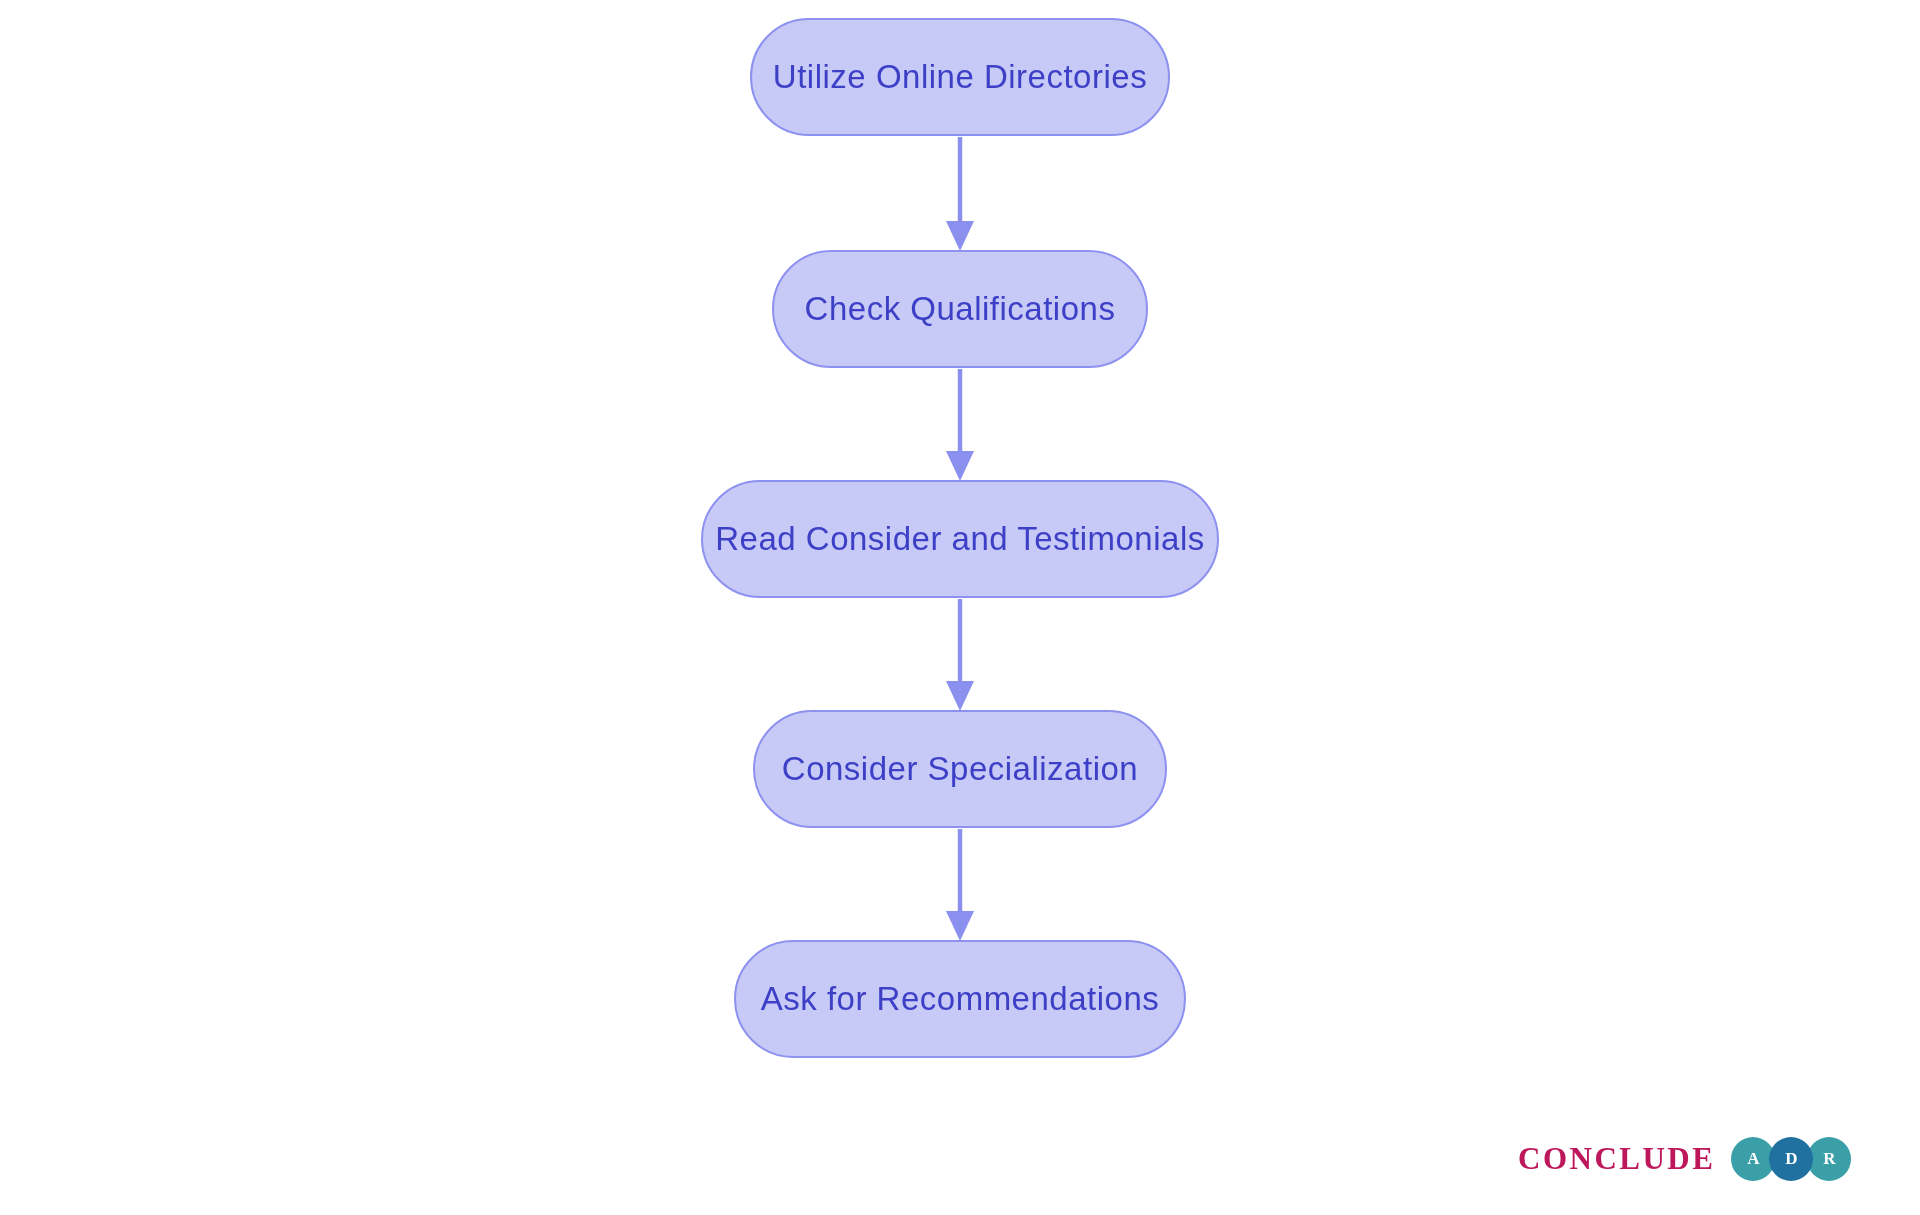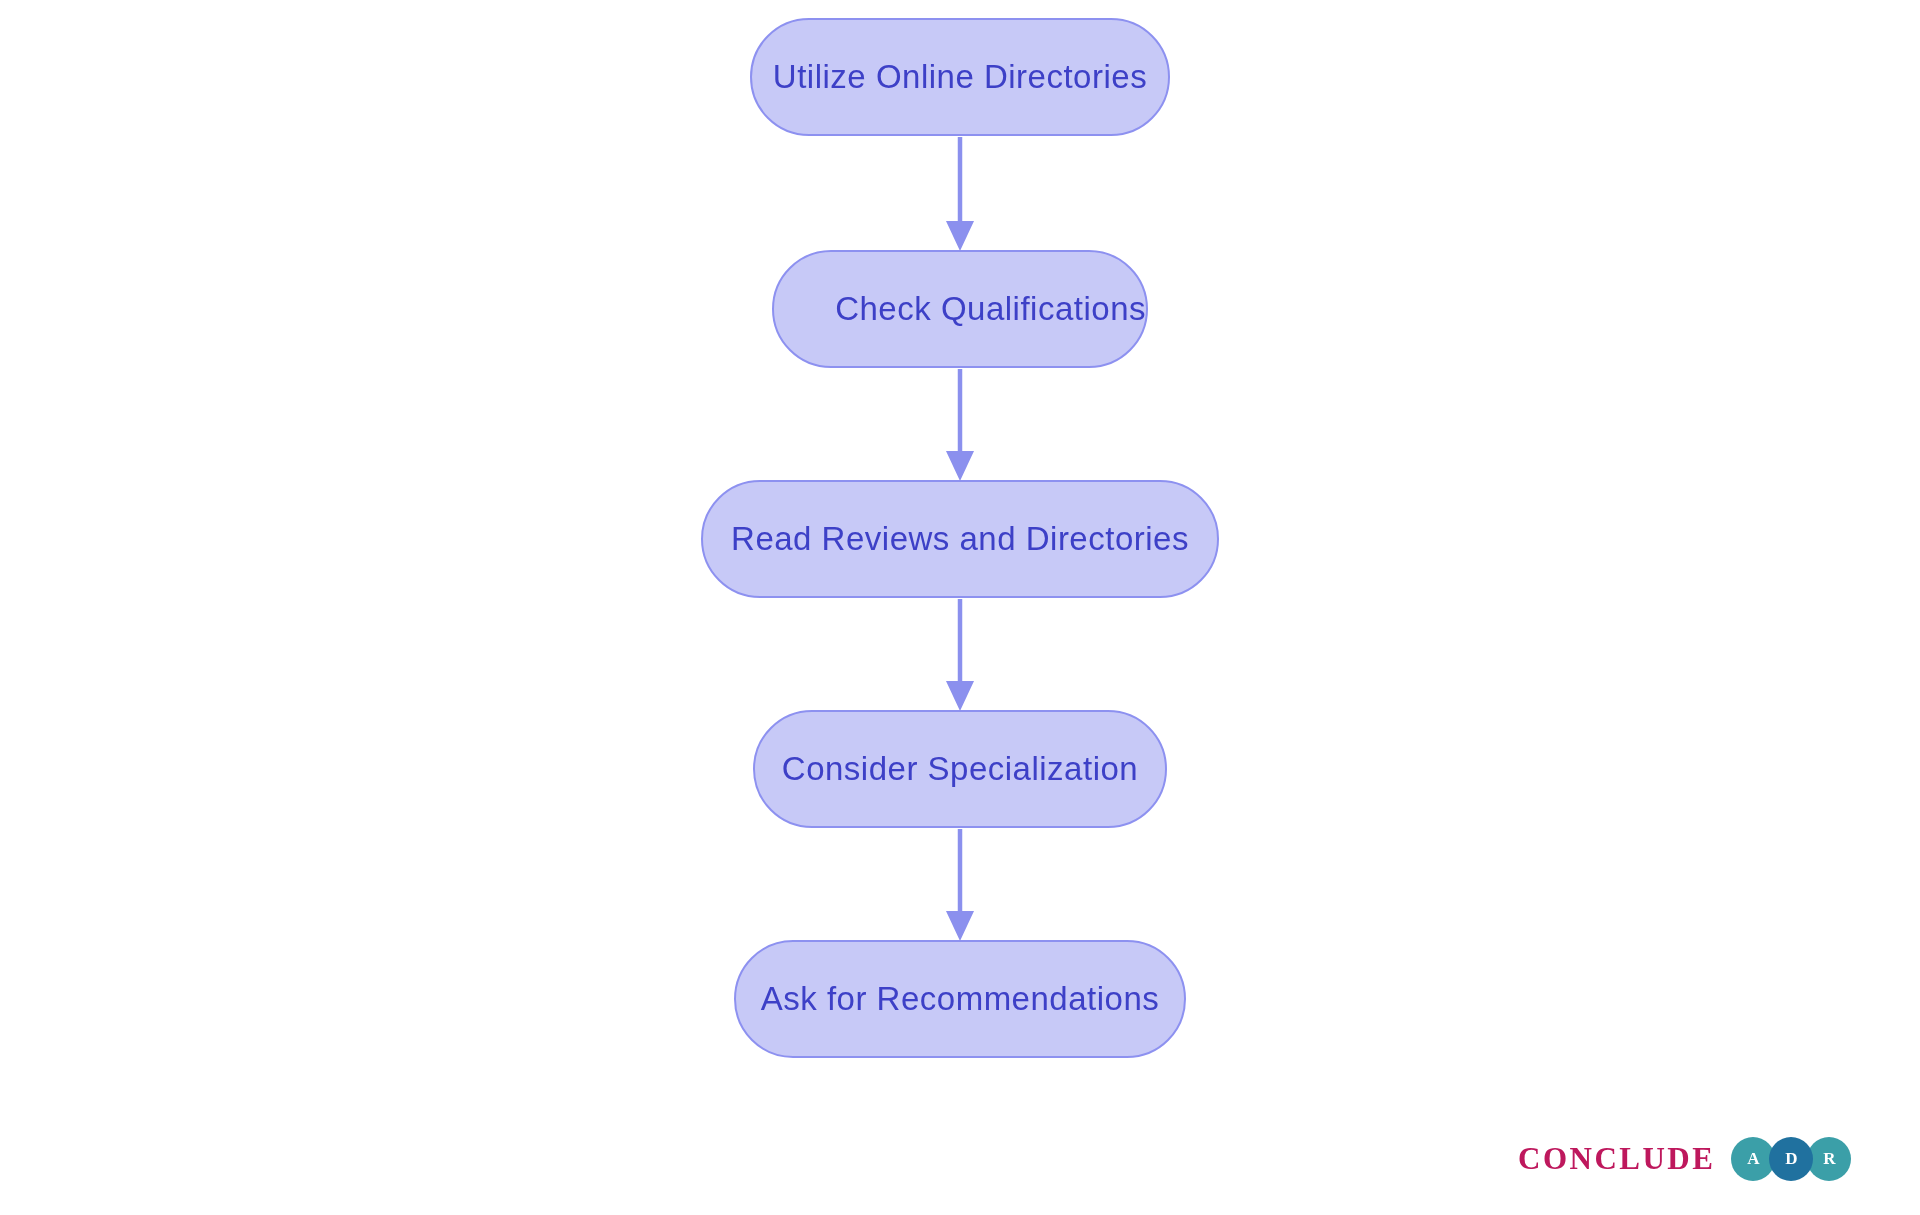--- a/index.html
+++ b/index.html
@@ -78,26 +78,26 @@
 </style>
 </head>
 <body>
 
 <div class="canvas">
 
   <div class="flow-node" style="left:750px; top:18px; width:420px;">
     <span class="node-label">Utilize Online Directories</span>
   </div>
 
-  <div class="flow-node" style="left:772px; top:250px; width:376px;justify-content:flex-end;">
+  <div class="flow-node" style="left:772px; top:250px; width:376px;">
     <span class="node-label">Check Qualifications</span>
   </div>
 
   <div class="flow-node" style="left:701px; top:480px; width:518px;">
-    <span class="node-label">Read Reviews and Directories</span>
+    <span class="node-label">Read Consider and Testimonials</span>
   </div>
 
   <div class="flow-node" style="left:753px; top:710px; width:414px;">
     <span class="node-label">Consider Specialization</span>
   </div>
 
   <div class="flow-node" style="left:734px; top:940px; width:452px;">
     <span class="node-label">Ask for Recommendations</span>
   </div>
 

